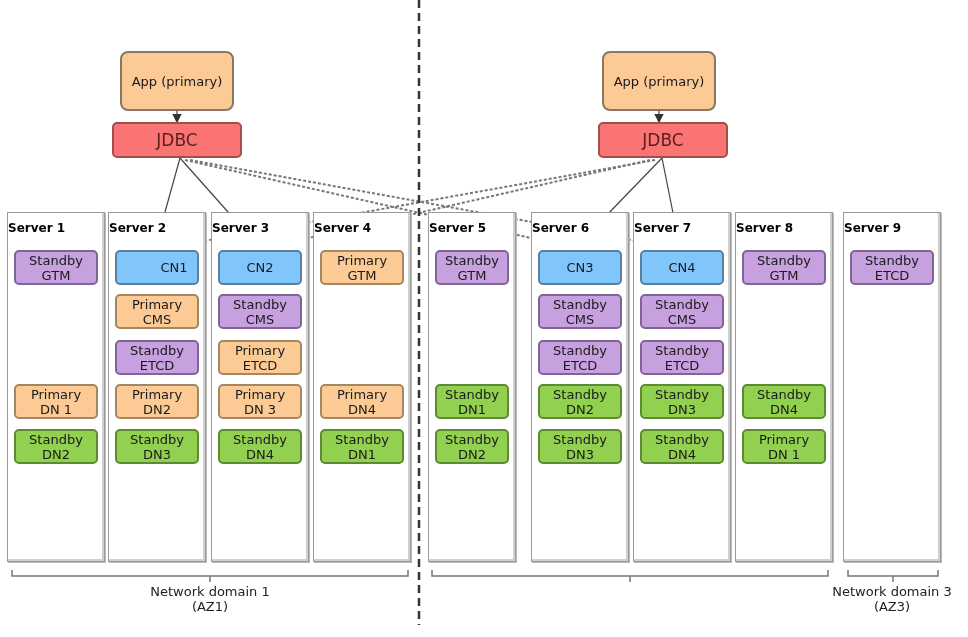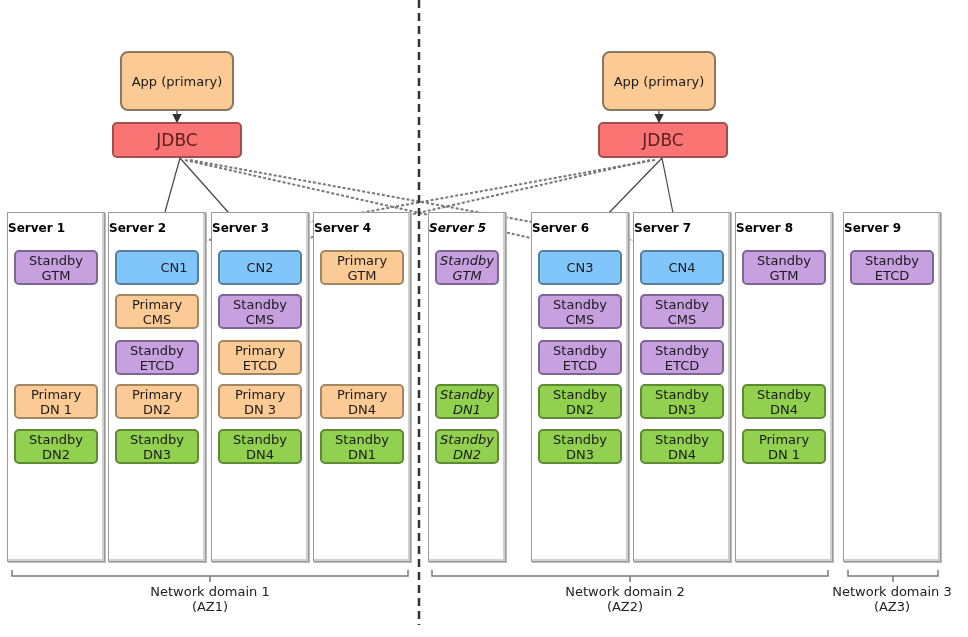--- a/index.html
+++ b/index.html
@@ -91,21 +91,21 @@
       </div>
       <div class="server" style="left: 313px; width: 98px;">
         <div class="server-title">Server 4</div>
         <div class="node primary" style="top: 37px;">Primary
 GTM</div>
         <div class="node primary" style="top: 171px;">Primary
 DN4</div>
         <div class="node green" style="top: 216px;">Standby
 DN1</div>
       </div>
-      <div class="server" style="left: 428px; width: 78px; font-style: italic;">
+      <div class="server" style="left: 428px; width: 88px;">
         <div class="server-title">Server 5</div>
         <div class="node standby" style="top: 37px;">Standby
 GTM</div>
         <div class="node green" style="top: 171px;">Standby
 DN1</div>
         <div class="node green" style="top: 216px;">Standby
 DN2</div>
       </div>
       <div class="server" style="left: 531px; width: 98px;">
         <div class="server-title">Server 6</div>
@@ -142,17 +142,15 @@
       </div>
       <div class="server" style="left: 843px; width: 98px;">
         <div class="server-title">Server 9</div>
         <div class="node standby" style="top: 37px;">Standby
 ETCD</div>
       </div>
     </div>
 
   <div class="domain-label" style="left:110px;top:584px;width:200px;">Network domain 1
 (AZ1)</div>
-  <div class="domain-label" style="left:525px;top:584px;width:200px;">Network domain 2
-(AZ2)</div>
   <div class="domain-label" style="left:822px;top:584px;width:140px;">Network domain 3
 (AZ3)</div>
 </div>
 
 </body></html>

